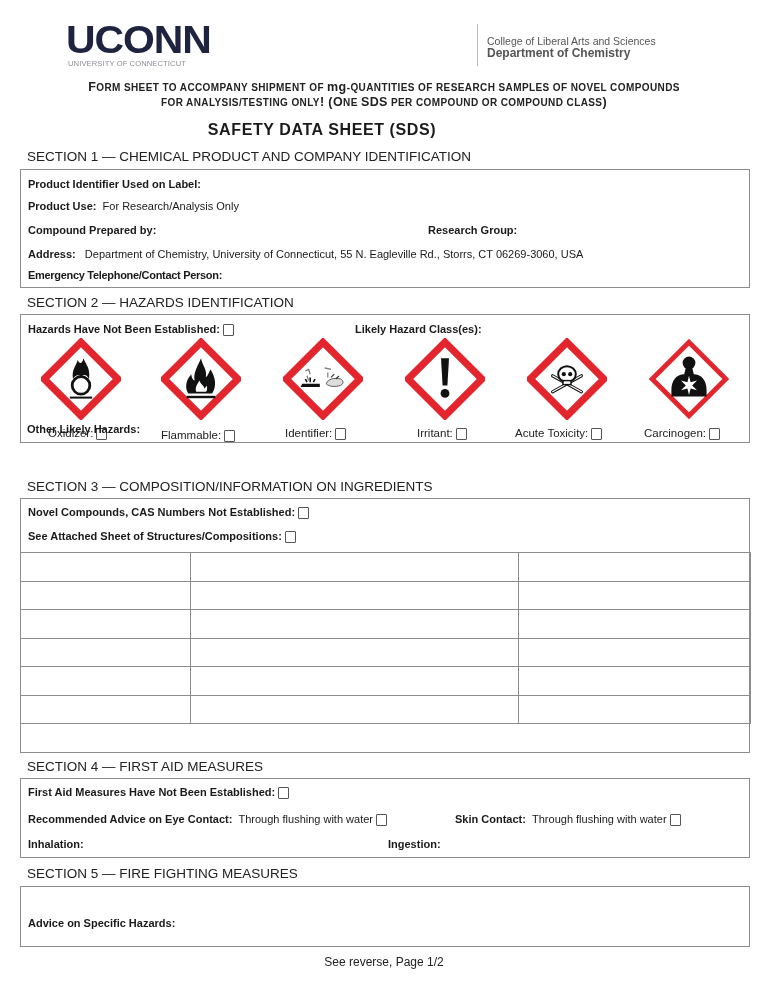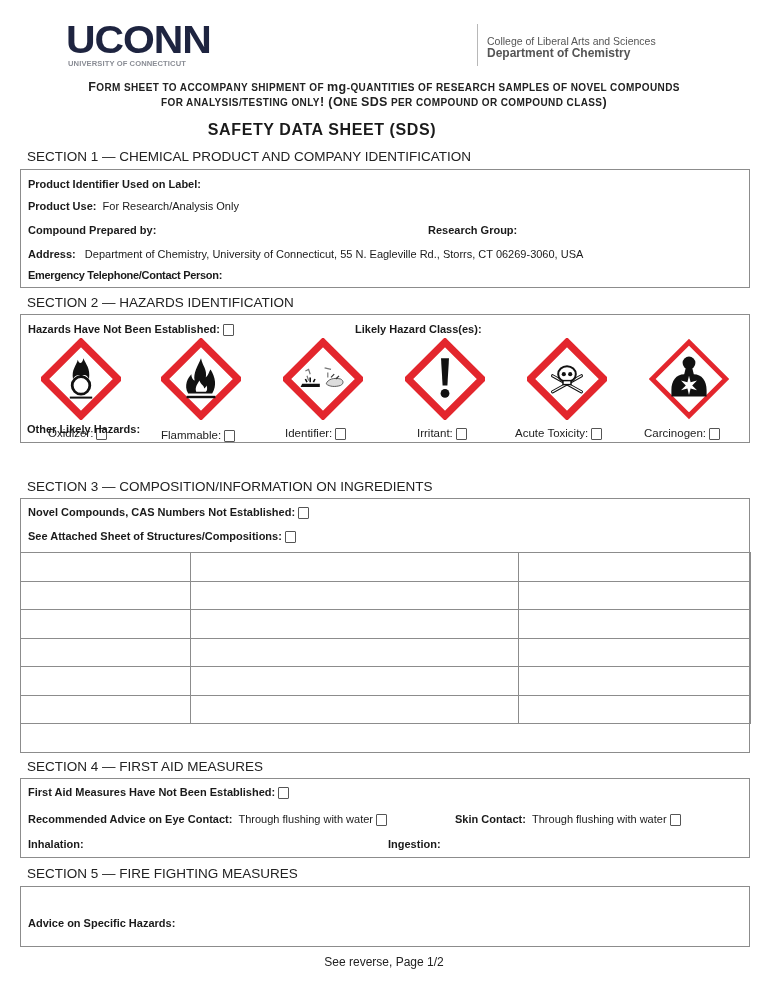--- a/index.html
+++ b/index.html
@@ -9,21 +9,21 @@
   }
   .abs { position: absolute; }
 
   
   .logo-main {
     left: 66px; top: 20px; font-size: 39px; font-weight: 700;
     letter-spacing: -1px; color: #1e2440; line-height: 40px;
     font-family: "Liberation Sans", sans-serif; transform: scaleX(1.05); transform-origin: left;
   }
   .logo-sub {
-    left: 68px; top: 59px; font-size: 7.6px; font-weight: 700; color: #8a8d95;
+    left: 68px; top: 59px; font-size: 7.6px; font-weight: 400; color: #8a8d95;
     letter-spacing: 0.1px; line-height: 9px;
   }
   .header-divider { left: 477px; top: 24px; width: 1px; height: 42px; background: #b8b8b8; }
   .college { left: 487px; top: 35px; font-size: 10.5px; color: #555; line-height: 12px; }
   .dept { left: 487px; top: 47px; font-size: 12px; font-weight: 700; color: #555; line-height: 12px; }
 
   .form-title {
     left: 0; width: 768px; text-align: center; font-size: 10px; font-weight: 700;
     color: #222; letter-spacing: 0.4px; line-height: 14px;
   }

